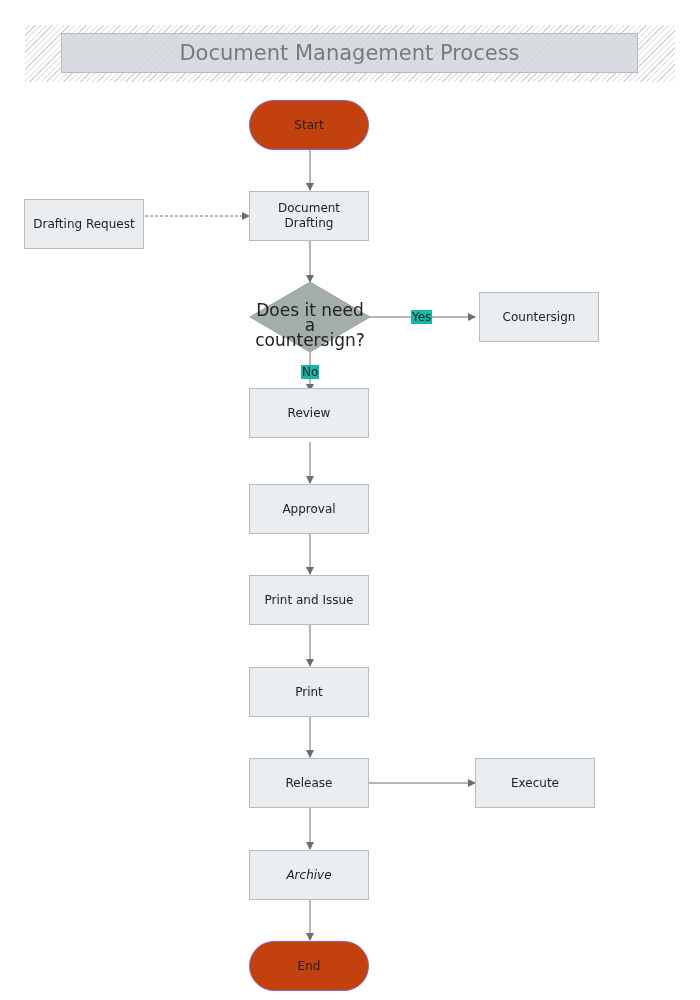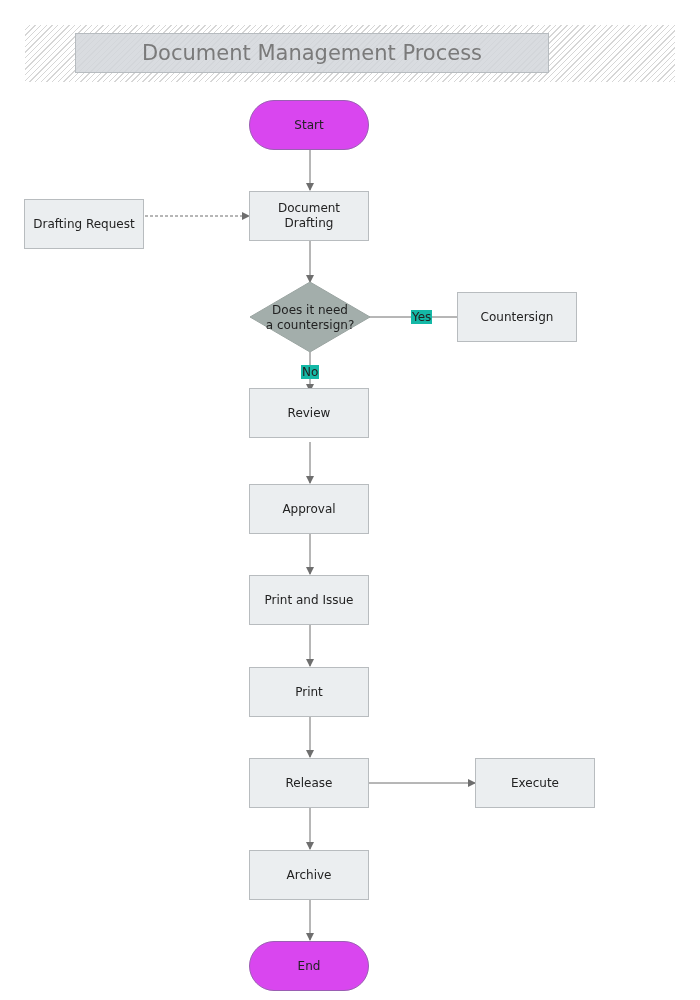--- a/index.html
+++ b/index.html
@@ -1,28 +1,28 @@
 <!DOCTYPE html>
 <html><head>
 <meta charset="utf-8">
 <style>
   html,body{margin:0;padding:0;background:#fff;}
   body{width:700px;height:1000px;position:relative;overflow:hidden;font-family:"DejaVu Sans","Liberation Sans",sans-serif;}
   .title-band{position:absolute;left:25px;top:25px;width:650px;height:57px;
     background:repeating-linear-gradient(135deg,#fff 0 3px,#d6d6d6 3px 4px);}
-  .title-box{position:absolute;left:75px;top:33px;width:474px;height:40px;background:rgba(210,214,218,0.85);
+  .title-box{position:absolute;left:61px;top:33px;width:577px;height:40px;background:rgba(210,214,218,0.85);
     border:1px solid #b7bcc0;box-sizing:border-box;display:flex;align-items:center;justify-content:center;
     color:#7a7a7a;font-size:21px;}
   svg{position:absolute;left:0;top:0;}
   .node{position:absolute;box-sizing:border-box;display:flex;align-items:center;justify-content:center;text-align:center;
     font-size:12px;color:#222;line-height:15px;}
   .proc{background:#ebeef0;border:1px solid #b8bcbf;width:120px;height:50px;}
-  .term{background:#d946ef;border:1px solid #9a5fb2;width:120px;height:50px;border-radius:25px;}
+  .term{background:#c2410c;border:1px solid #9a5fb2;width:120px;height:50px;border-radius:25px;}
   .lbl{position:absolute;font-size:12px;color:#222;background:#14b8a6;padding:0 1px;}
-  .dlabel{position:absolute;width:120px;text-align:center;font-size:12px;line-height:15px;color:#222;}
+  .dlabel{position:absolute;width:120px;text-align:center;font-size:17px;line-height:15px;color:#222;}
 </style>
 </head>
 <body>
 
 <div class="title-band"></div>
 <div class="title-box">Document Management Process</div>
 
 <svg width="700" height="1000">
   <defs>
     <marker id="ar" markerWidth="8" markerHeight="8" refX="7" refY="4" orient="auto" markerUnits="userSpaceOnUse">
@@ -54,39 +54,39 @@
   </div>
 <div class="node proc" style="left:249px;top:191px;white-space:pre-line;"><span>Document
 Drafting</span></div>
 
 <div class="dlabel" style="left:250px;top:303px;white-space:pre-line;">Does it need
 a countersign?</div>
 
 <div class="lbl" style="left:411px;top:310px;">Yes</div>
 <div class="lbl" style="left:301px;top:365px;">No</div>
 
-<div class="node proc" style="left:457px;top:292px;">
+<div class="node proc" style="left:479px;top:292px;">
     <span>Countersign</span>
   </div>
 <div class="node proc" style="left:249px;top:388px;">
     <span>Review</span>
   </div>
 <div class="node proc" style="left:249px;top:484px;">
     <span>Approval</span>
   </div>
 <div class="node proc" style="left:249px;top:575px;">
     <span>Print and Issue</span>
   </div>
 <div class="node proc" style="left:249px;top:667px;">
     <span>Print</span>
   </div>
 <div class="node proc" style="left:249px;top:758px;">
     <span>Release</span>
   </div>
 <div class="node proc" style="left:475px;top:758px;">
     <span>Execute</span>
   </div>
-<div class="node proc" style="left:249px;top:850px;">
+<div class="node proc" style="left:249px;top:850px;font-style:italic;">
     <span>Archive</span>
   </div>
 <div class="node term" style="left:249px;top:941px;">
     <span>End</span>
   </div>
 
 </body></html>

